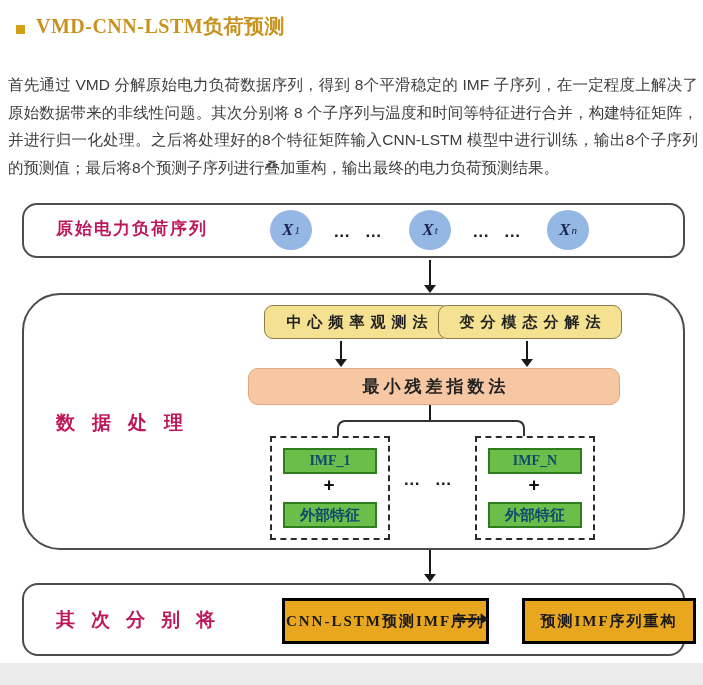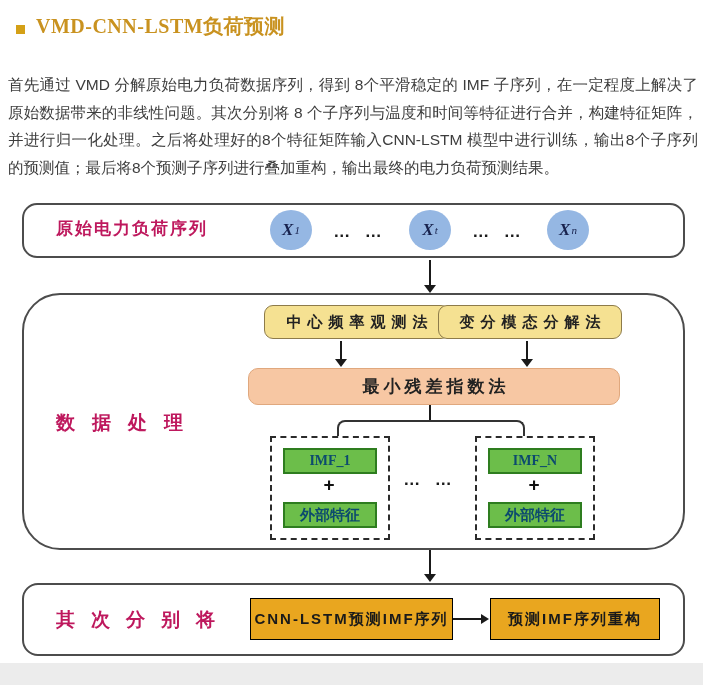--- a/index.html
+++ b/index.html
@@ -61,23 +61,23 @@
 
   
   .dashed{position:absolute;top:436px;width:116px;height:100px;border:2px dashed #2b2b2b;background:#fff;}
   .gbox{position:absolute;width:90px;height:22px;background:var(--box-green,#6CBE4A);
         border:2px solid var(--green-border,#2E7D1F);display:flex;align-items:center;justify-content:center;
         font-family:"Liberation Serif",serif;font-weight:bold;font-size:14px;color:#0c4a6e;}
   .plus{position:absolute;width:118px;text-align:center;font-weight:bold;font-size:19px;color:#111;}
 
   
   .goldbox{position:absolute;top:598px;height:40px;background:var(--box-amber,#E9A61F);
-           border:1px solid #000000;display:flex;align-items:center;justify-content:center;
-           font-family:Liberation Sans, sans-serif;font-weight:bold;font-size:15px;color:#1a1a1a;
-           letter-spacing:2px;}
+           border:3px solid #000000;display:flex;align-items:center;justify-content:center;
+           font-family:Liberation Serif, serif;font-weight:bold;font-size:15px;color:#1a1a1a;
+           letter-spacing:2px;margin-left:32px;}
 
   .footer-strip{position:absolute;left:0;top:663px;width:703px;height:22px;
                 background:var(--footer-gray,#ECECEC);}
 </style>
 </head>
 <body>
 
 <div class="page">
 
   <span class="bullet"></span>

